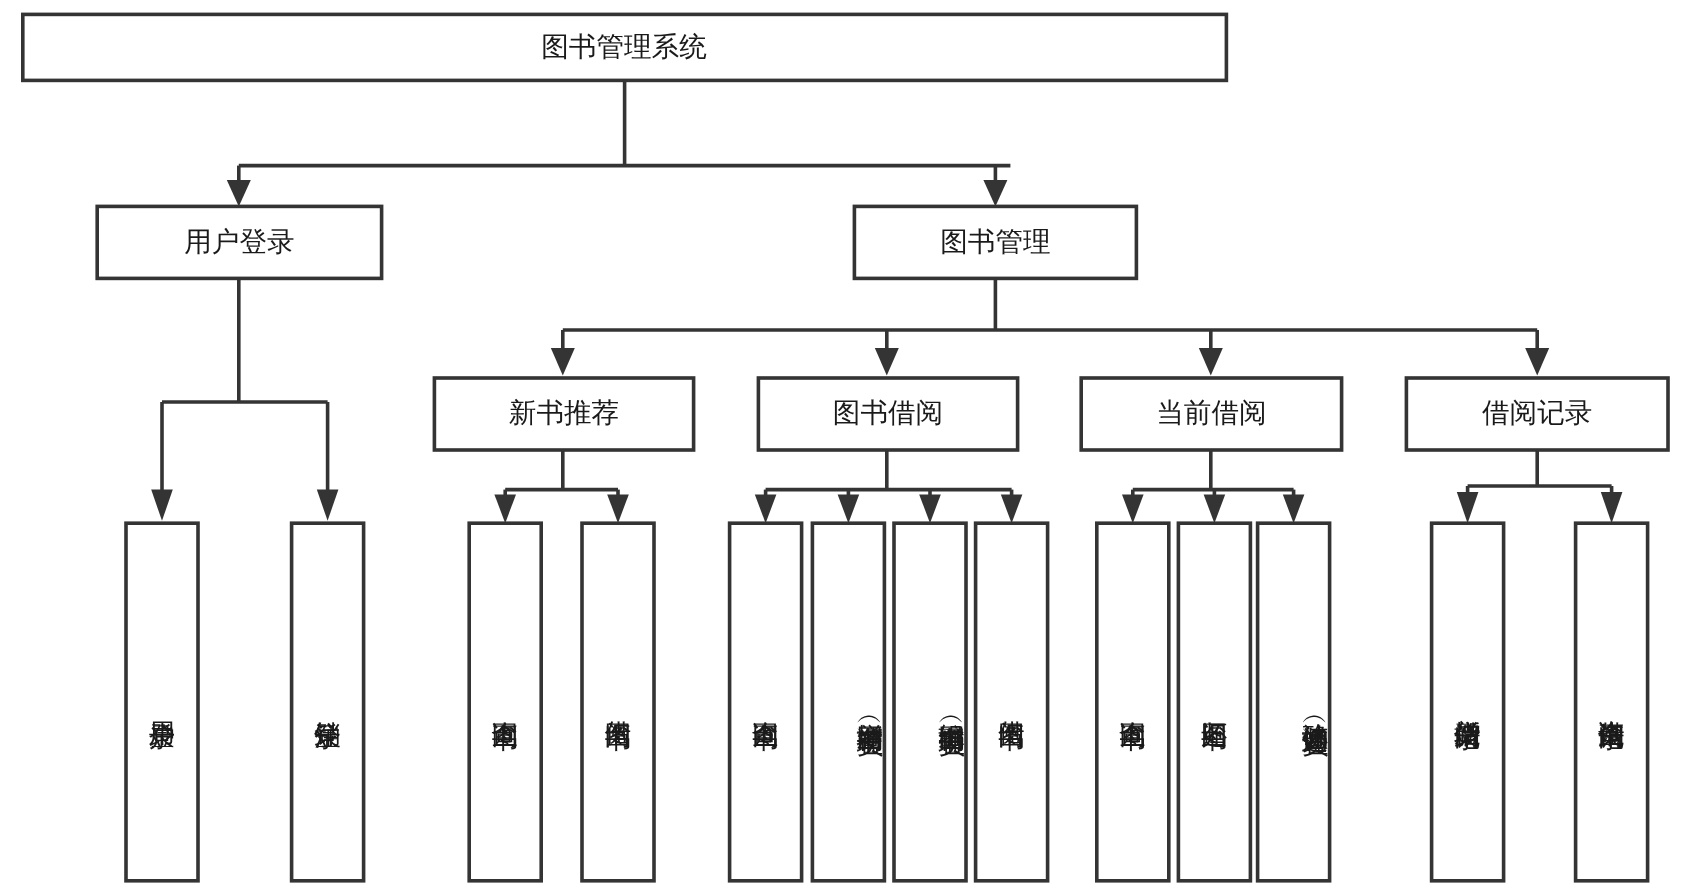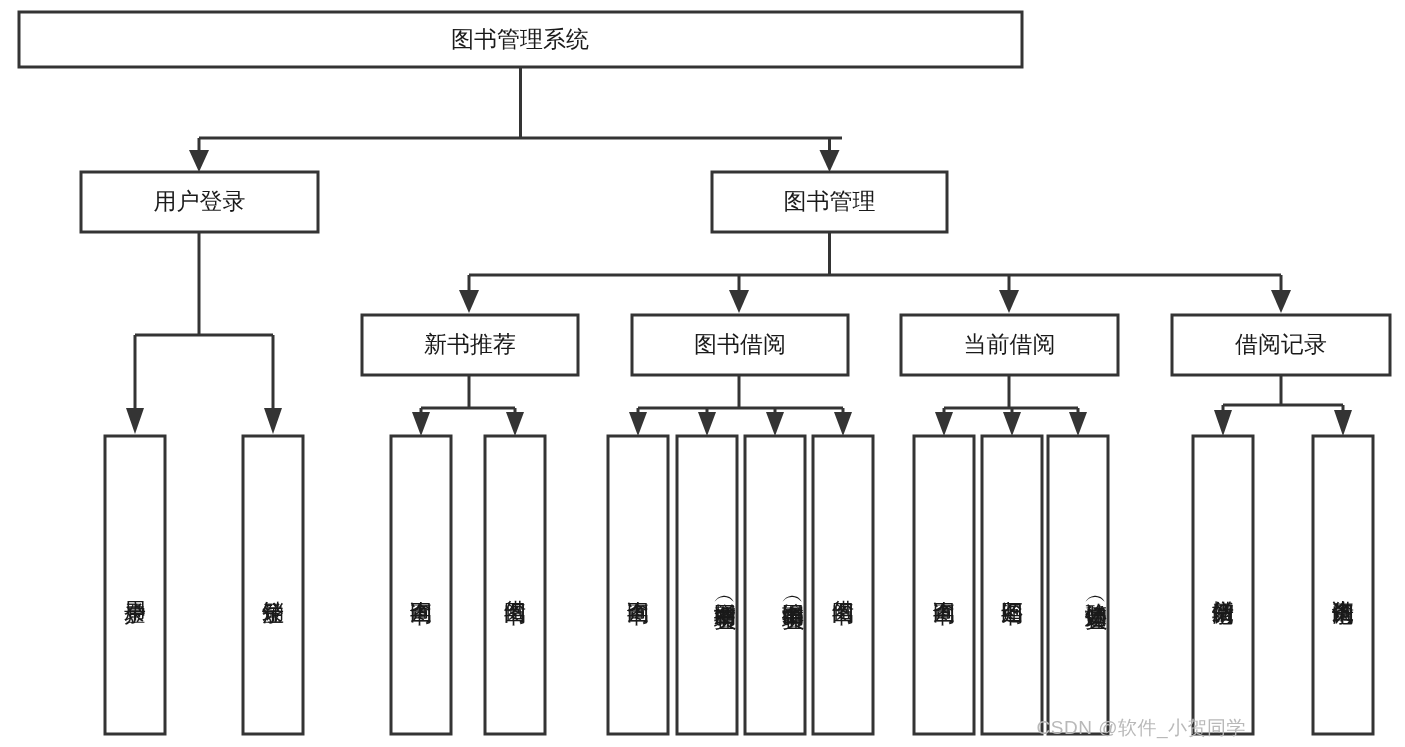--- a/index.html
+++ b/index.html
@@ -230,15 +230,14 @@
   <div class="vlabel" style="left:745px; top:436px; width:60px; height:298px; align-items:flex-start; padding-top:8px; box-sizing:border-box;">编辑图书（管理员）</div>
   <div class="vlabel" style="left:813px; top:436px; width:60px; height:298px;">借阅图书</div>
 
   <div class="vlabel" style="left:914px; top:436px; width:60px; height:298px;">查询图书</div>
   <div class="vlabel" style="left:982px; top:436px; width:60px; height:298px;">归还图书</div>
   <div class="vlabel" style="left:1048px; top:436px; width:60px; height:298px; align-items:flex-start; padding-top:8px; box-sizing:border-box;">确认归还（管理员）</div>
 
   <div class="vlabel" style="left:1193px; top:436px; width:60px; height:298px;">新增借阅记录</div>
   <div class="vlabel" style="left:1313px; top:436px; width:60px; height:298px;">查询借阅记录</div>
 
-  <div class="watermark">CSDN @软件_小贺同学</div>
 
 </div>
 
 </body></html>

